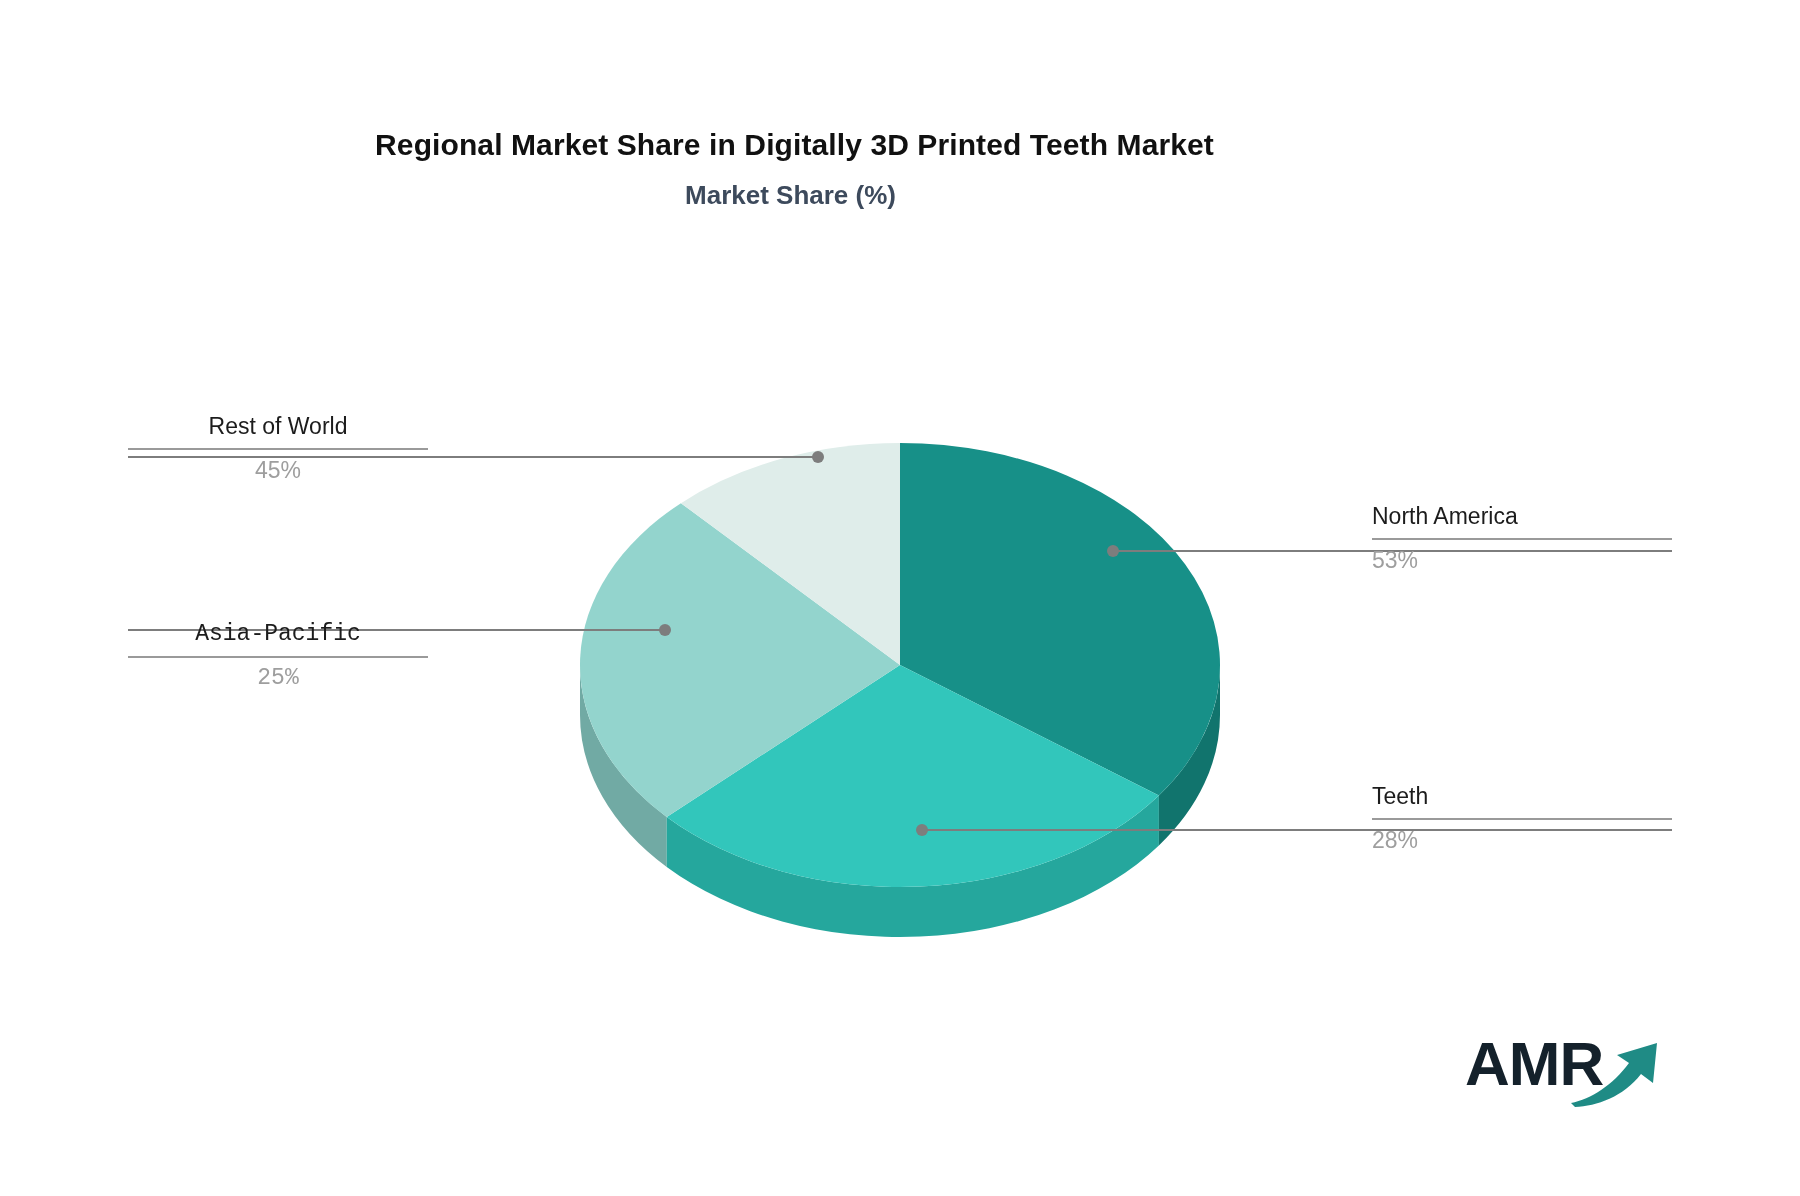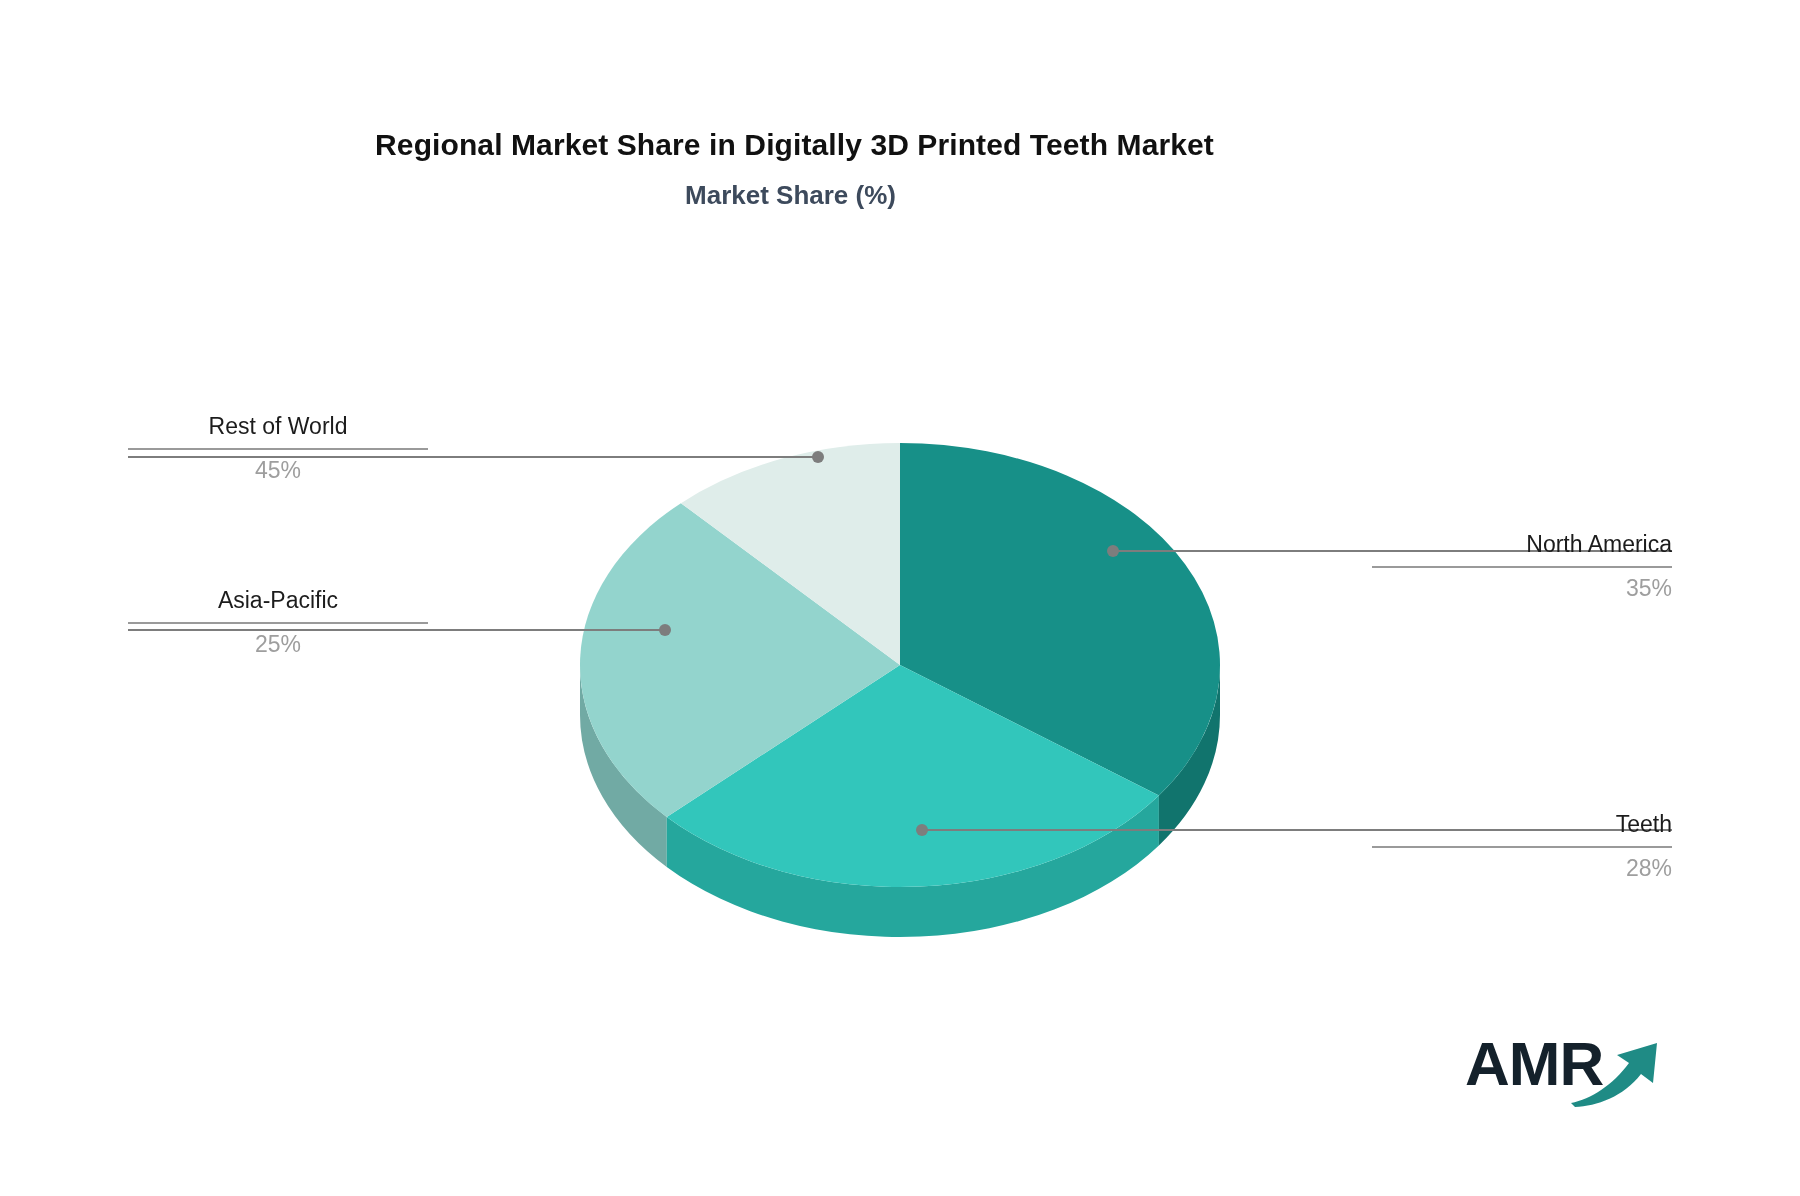--- a/index.html
+++ b/index.html
@@ -72,26 +72,24 @@
   }
   .callout .cl-value {
     font-size: 23px;
     color: #9e9e9e;
     line-height: 1.25;
   }
   .callout.left {
     text-align: center;
   }
   .callout.right {
-    text-align: right;
-    margin-top: 28px;
   }
 
   #callout-rest-of-world { left: 128px; top: 412px; }
-  #callout-asia-pacific  { left: 128px; top: 586px; }
+  #callout-asia-pacific  { left: 128px; top: 620px; font-family: Liberation Mono, monospace; }
   #callout-north-america { left: 1372px; top: 502px; }
   #callout-europe        { left: 1372px; top: 782px; }
 
   
   #amr-logo {
     position: absolute;
     left: 1465px;
     top: 1025px;
     width: 200px;
     height: 90px;
@@ -166,21 +164,21 @@
 
   <div class="callout left" id="callout-asia-pacific">
     <div class="cl-name">Asia-Pacific</div>
     <div class="cl-rule"></div>
     <div class="cl-value">25%</div>
   </div>
 
   <div class="callout right" id="callout-north-america">
     <div class="cl-name">North America</div>
     <div class="cl-rule"></div>
-    <div class="cl-value">35%</div>
+    <div class="cl-value">53%</div>
   </div>
 
   <div class="callout right" id="callout-europe">
     <div class="cl-name">Teeth</div>
     <div class="cl-rule"></div>
     <div class="cl-value">28%</div>
   </div>
 
   <div id="amr-logo">
     <div class="amr-text">AMR</div>

